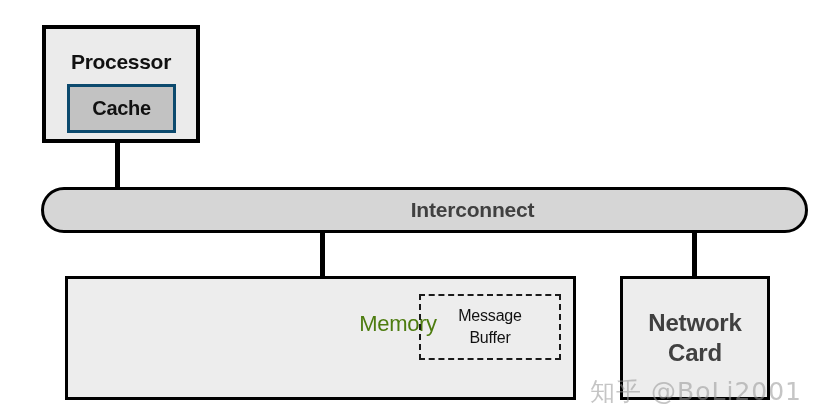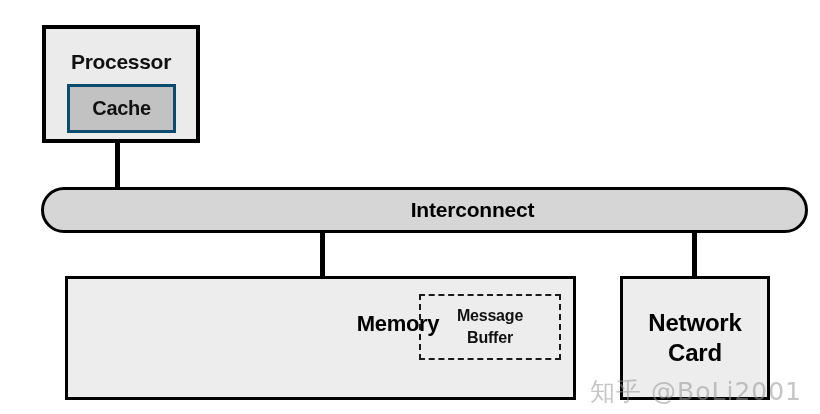--- a/index.html
+++ b/index.html
@@ -23,21 +23,21 @@
     position: absolute;
     box-sizing: border-box;
     background: #ededed;
     border: 3px solid #000000;
     display: flex;
     align-items: center;
     justify-content: center;
   }
   .node-label {
     font-weight: bold;
-    color: #000000;
+    color: #404040;
     letter-spacing: -0.2px;
     text-align: center;
     line-height: 1.12;
     white-space: pre-line;
   }
 
   
   #processor-box {
     left: 42px;
     top: 25px;
@@ -112,40 +112,40 @@
     background: #ededed;
     display: block;
   }
   #memory-label {
     position: absolute;
     left: 255px;
     top: 32px;
     width: 150px;
     text-align: center;
     font-size: 22px;
-    font-weight: bold;
-    color: #000000;
+    font-weight: normal;
+    color: #4d7c0f;
     letter-spacing: -0.3px;
   }
   #message-buffer-box {
     position: absolute;
     box-sizing: border-box;
     left: 351px;
     top: 15px;
     width: 142px;
     height: 66px;
     border: 2px dashed #1a1a1a;
     background: transparent;
     display: flex;
     align-items: center;
     justify-content: center;
   }
   #message-buffer-label {
     font-size: 16px;
-    font-weight: bold;
+    font-weight: normal;
     color: #111111;
     text-align: center;
     line-height: 1.35;
     white-space: pre-line;
     letter-spacing: -0.2px;
   }
 
   
   #network-card-box {
     left: 620px;

